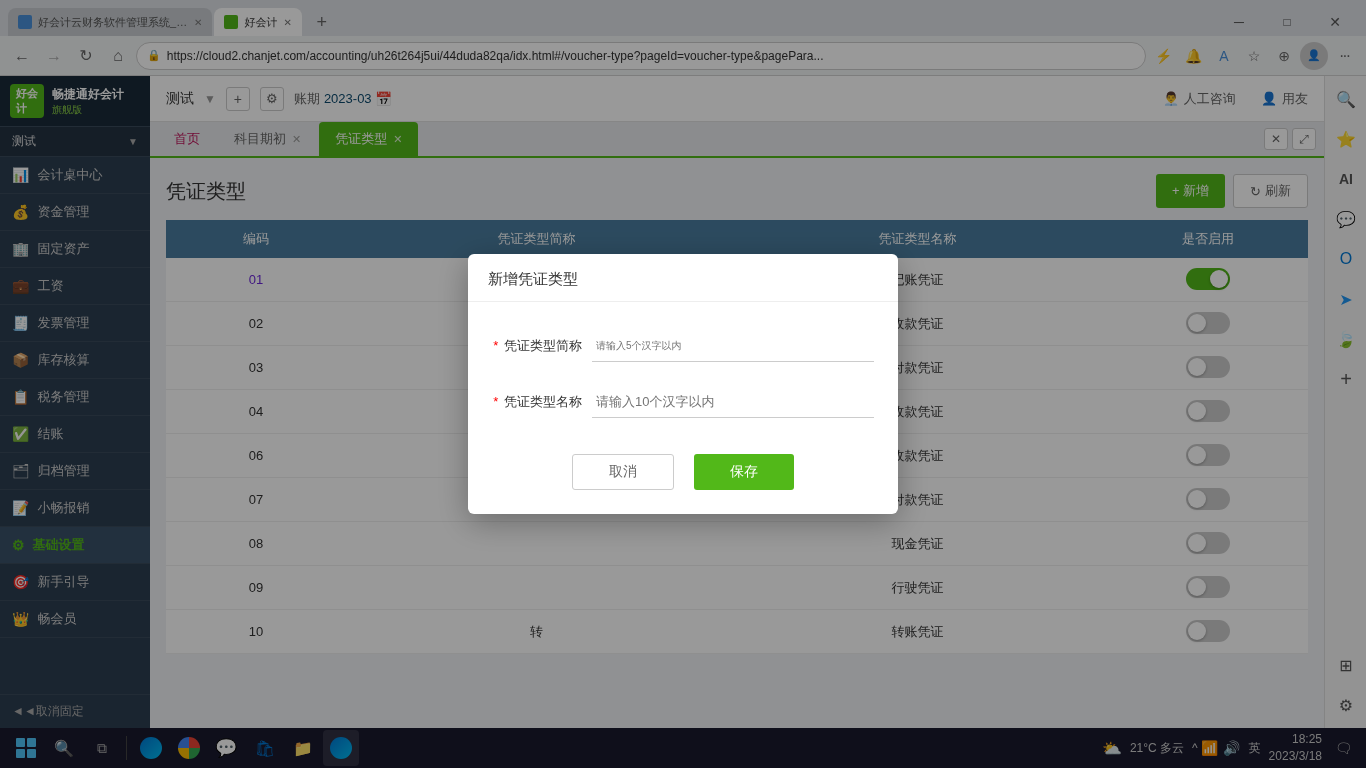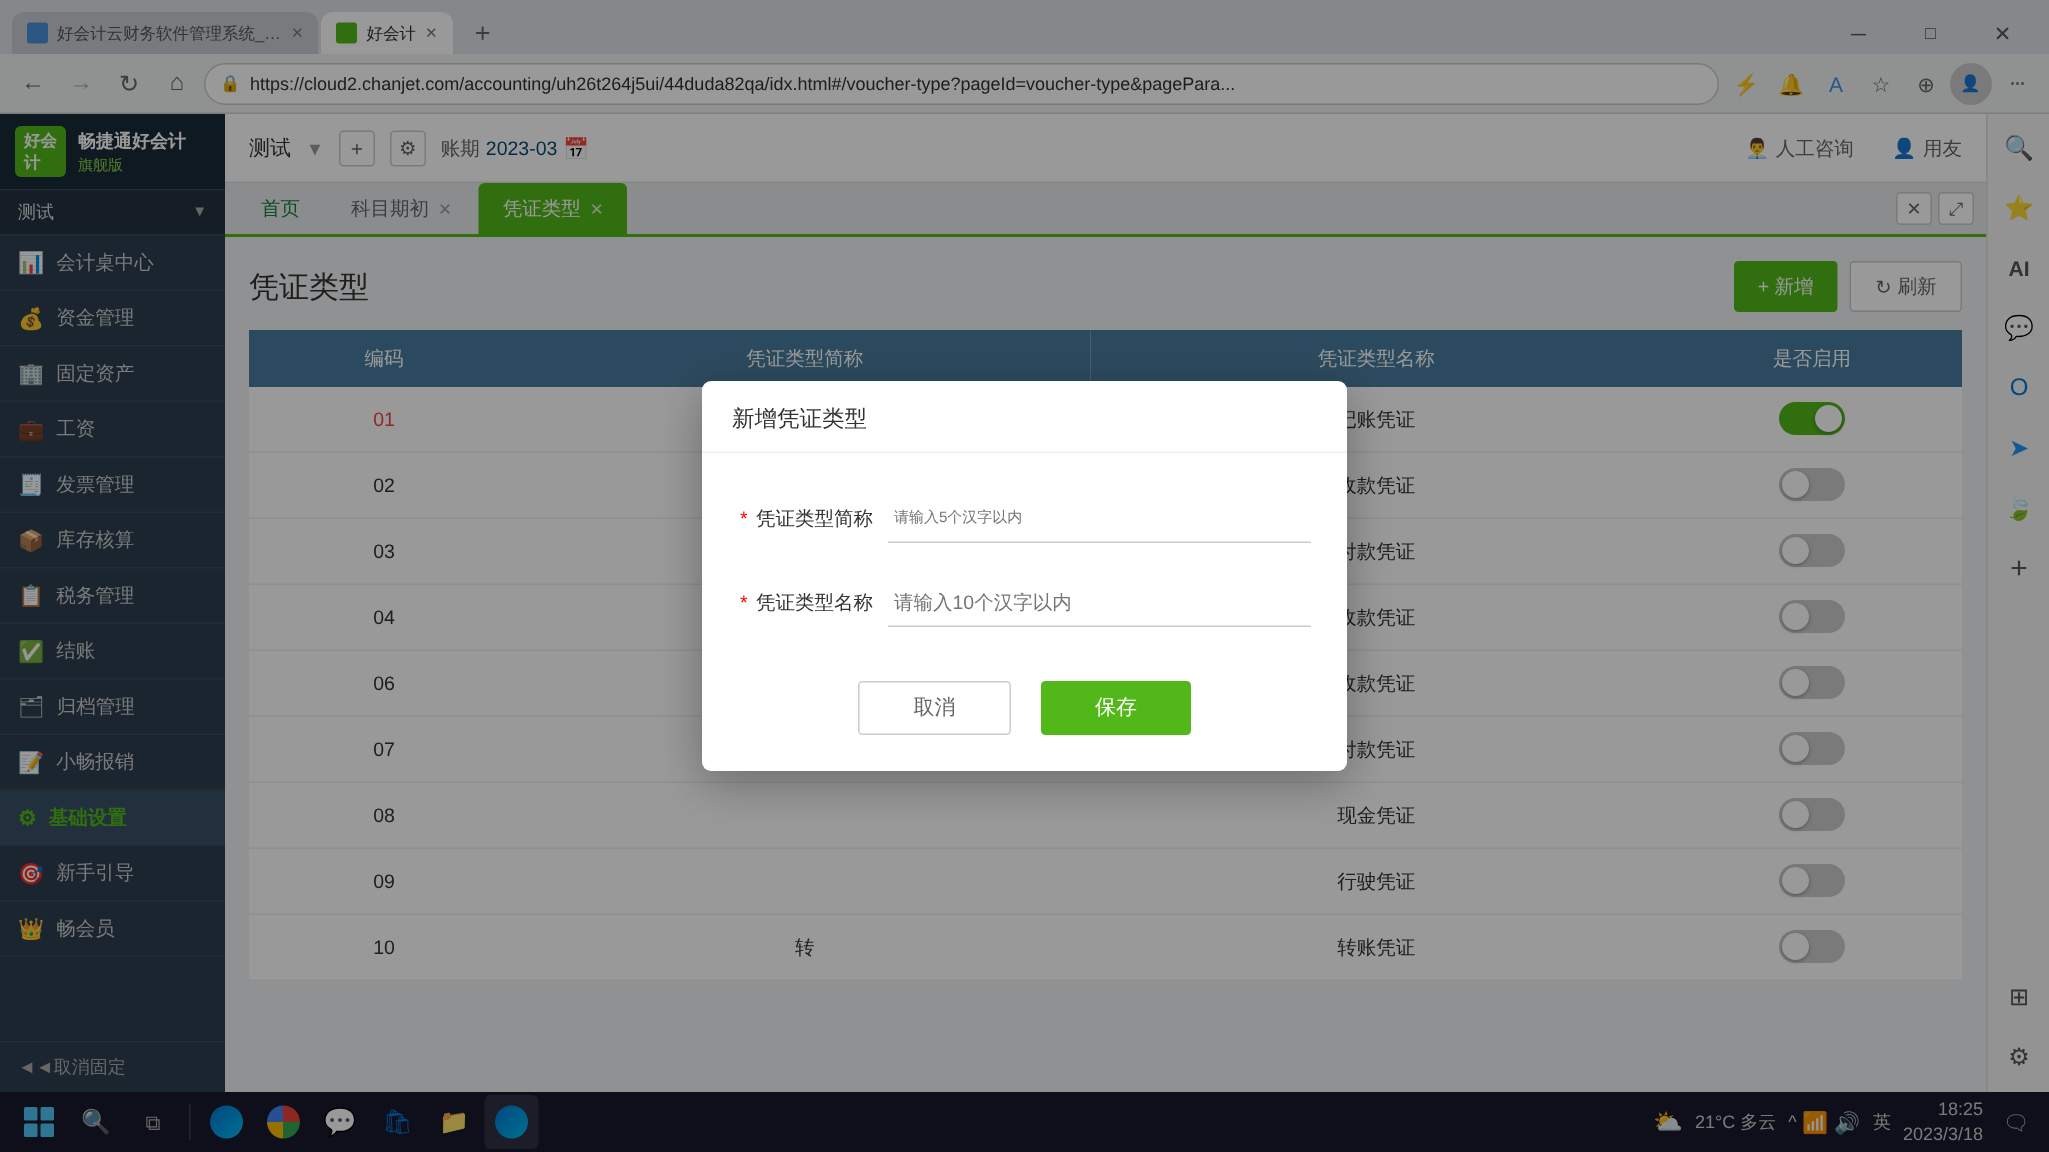--- a/index.html
+++ b/index.html
@@ -141,21 +141,21 @@
         <span>👨‍💼</span>
         <span>人工咨询</span>
       </div>
       <div style="display:flex;align-items:center;gap:4px;color:#666;font-size:13px;cursor:pointer;">
         <span>👤</span>
         <span>用友</span>
       </div>
     </div>
 
     <div style="background:#e8eaed;display:flex;align-items:flex-end;border-bottom:2px solid #52b819;padding:0 0 0 8px;">
-      <div style="padding:8px 16px;cursor:pointer;font-size:13px;color:#15803d;border-radius:4px 4px 0 0;margin-right:2px;background:transparent;">
+      <div style="padding:8px 16px;cursor:pointer;font-size:13px;color:#be185d;border-radius:4px 4px 0 0;margin-right:2px;background:transparent;">
         <span>首页</span>
       </div>
       <div style="padding:8px 16px;cursor:pointer;font-size:13px;color:#666;border-radius:4px 4px 0 0;margin-right:2px;background:transparent;display:flex;align-items:center;gap:6px;">
         <span>科目期初</span>
         <span style="font-size:11px;color:#999;cursor:pointer;">✕</span>
       </div>
       <div style="padding:8px 16px;cursor:pointer;font-size:13px;color:white;border-radius:4px 4px 0 0;margin-right:2px;background:#52b819;display:flex;align-items:center;gap:6px;">
         <span>凭证类型</span>
         <span style="font-size:11px;color:rgba(255,255,255,0.8);cursor:pointer;">✕</span>
       </div>
@@ -183,21 +183,21 @@
         <thead>
           <tr style="background:#4a7c9e;color:white;">
             <th style="padding:10px 16px;text-align:center;font-weight:normal;font-size:13px;width:180px;">编码</th>
             <th style="padding:10px 16px;text-align:center;font-weight:normal;font-size:13px;">凭证类型简称</th>
             <th style="padding:10px 16px;text-align:center;font-weight:normal;font-size:13px;">凭证类型名称</th>
             <th style="padding:10px 16px;text-align:center;font-weight:normal;font-size:13px;width:200px;">是否启用</th>
           </tr>
         </thead>
         <tbody id="table-body">
         <tr style="border-bottom: 1px solid rgb(238, 238, 238); cursor: pointer;">
-              <td style="padding: 10px 16px; text-align: center; color: #ef4444; font-size: 13px;">01</td>
+              <td style="padding: 10px 16px; text-align: center; color: #6d28d9; font-size: 13px;">01</td>
               <td style="padding: 10px 16px; text-align: center; color: rgb(51, 51, 51); font-size: 13px;">记</td>
               <td style="padding: 10px 16px; text-align: center; color: rgb(51, 51, 51); font-size: 13px;">记账凭证</td>
               <td style="padding: 10px 16px; text-align: center;"><div style="width: 44px; height: 22px; border-radius: 11px; display: inline-flex; align-items: center; cursor: pointer; position: relative; background: rgb(82, 184, 25); justify-content: flex-end;">
                   <div style="width: 18px; height: 18px; border-radius: 50%; background: white; margin: 2px; box-shadow: rgba(0, 0, 0, 0.3) 0px 1px 3px;"></div>
                 </div></td>
             </tr>
             <tr style="border-bottom: 1px solid rgb(238, 238, 238); cursor: pointer;">
               <td style="padding: 10px 16px; text-align: center; color: rgb(51, 51, 51); font-size: 13px;">02</td>
               <td style="padding: 10px 16px; text-align: center; color: rgb(51, 51, 51); font-size: 13px;">收</td>
               <td style="padding: 10px 16px; text-align: center; color: rgb(51, 51, 51); font-size: 13px;">收款凭证</td>

